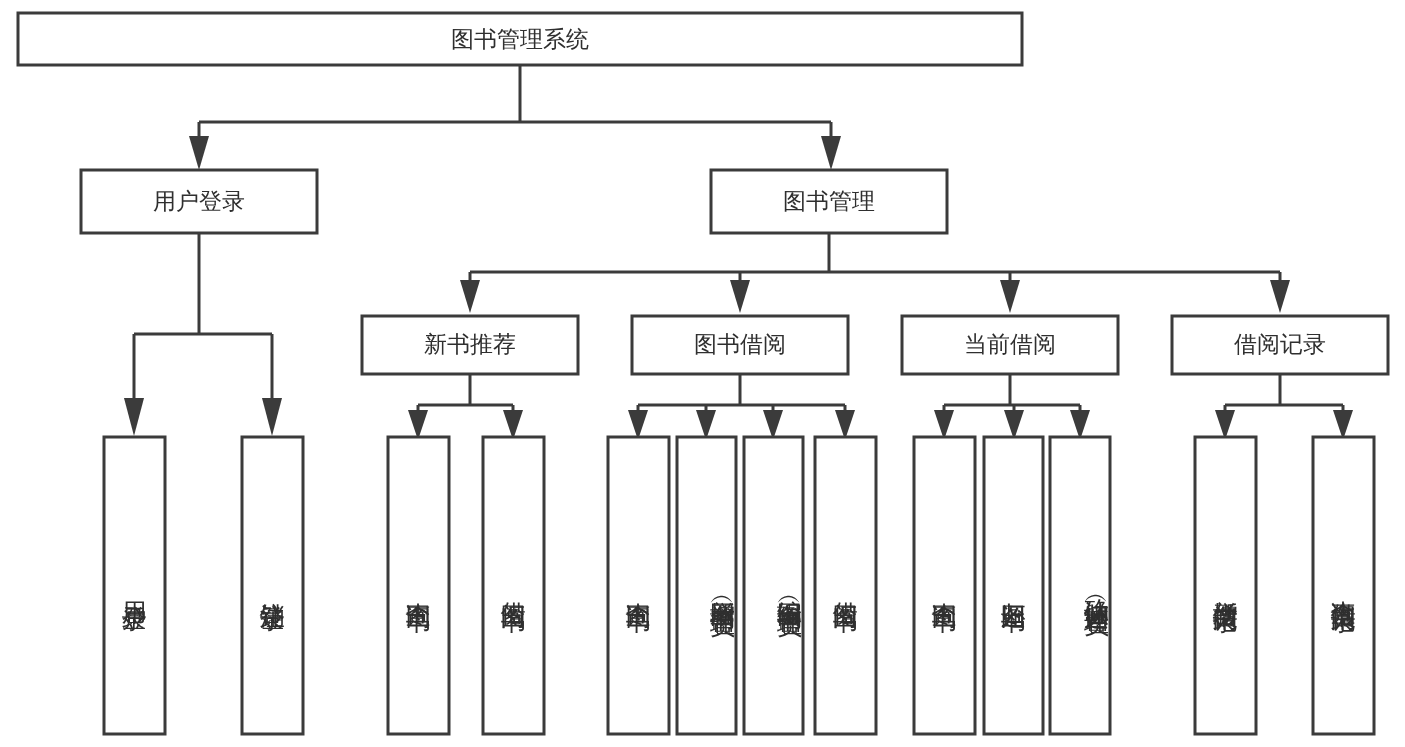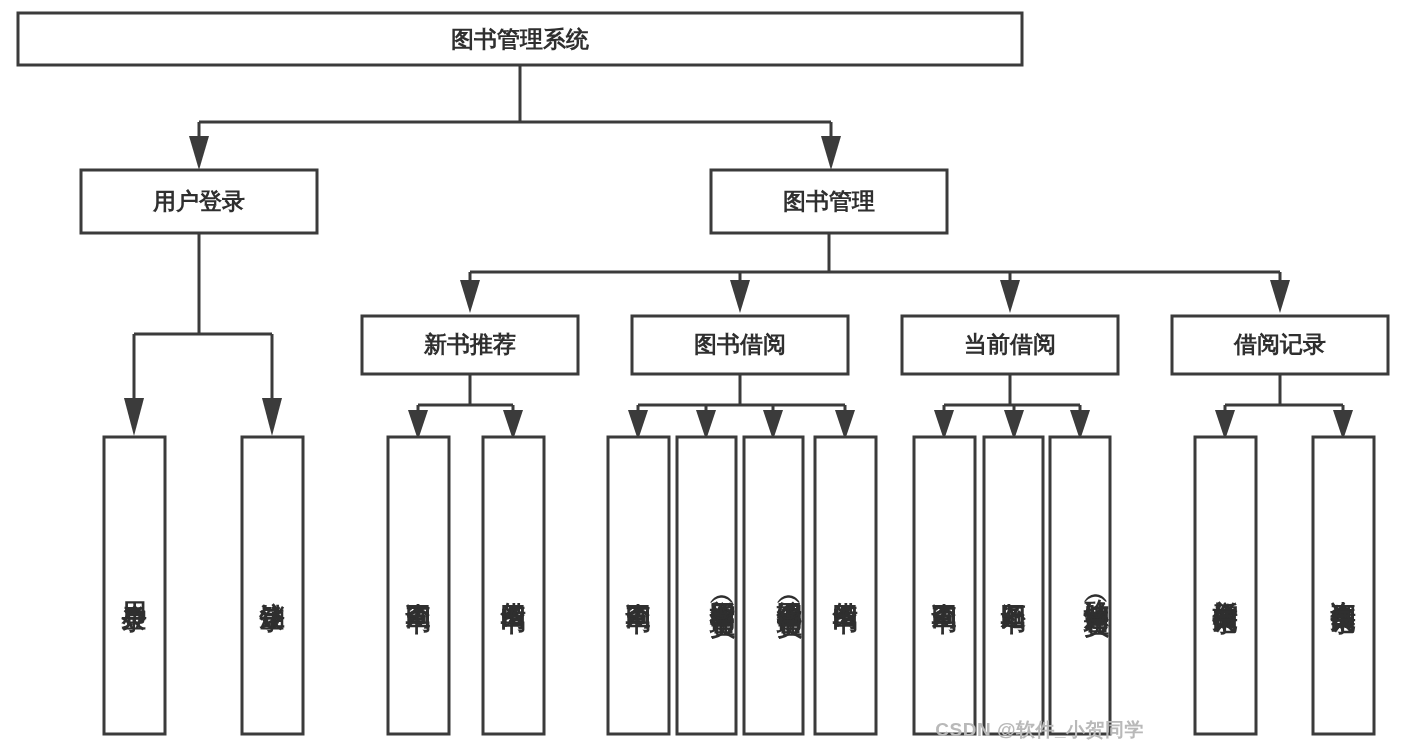--- a/index.html
+++ b/index.html
@@ -11,21 +11,20 @@
     width: 1405px;
     height: 747px;
     font-family: "Liberation Sans", "DejaVu Sans", sans-serif;
     overflow: hidden;
     position: relative;
   }
   #diagram-root {
     position: relative;
     width: 1154px;
     height: 747px;
-    font-weight: bold;
   }
   svg#flow {
     position: absolute;
     top: 0;
     left: 0;
     width: 1405px;
     height: 747px;
   }
   .node-rect {
     fill: #ffffff;
@@ -219,15 +218,14 @@
   <div class="vlabel" style="left:744px; top:437px; width:59px; height:297px; align-items:flex-start; padding-top:6px; box-sizing:border-box;">编辑图书（管理员）</div>
   <div class="vlabel" style="left:815px; top:437px; width:61px; height:297px;">借阅图书</div>
 
   <div class="vlabel" style="left:914px; top:437px; width:61px; height:297px;">查询图书</div>
   <div class="vlabel" style="left:984px; top:437px; width:59px; height:297px;">归还图书</div>
   <div class="vlabel" style="left:1050px; top:437px; width:60px; height:297px; align-items:flex-start; padding-top:4px; box-sizing:border-box;">确认归还（管理员）</div>
 
   <div class="vlabel" style="left:1195px; top:437px; width:61px; height:297px;">新增借阅记录</div>
   <div class="vlabel" style="left:1313px; top:437px; width:61px; height:297px;">查询借阅记录</div>
 
-  <div class="watermark">CSDN @软件_小贺同学</div>
 
 </div>
 
 </body></html>

